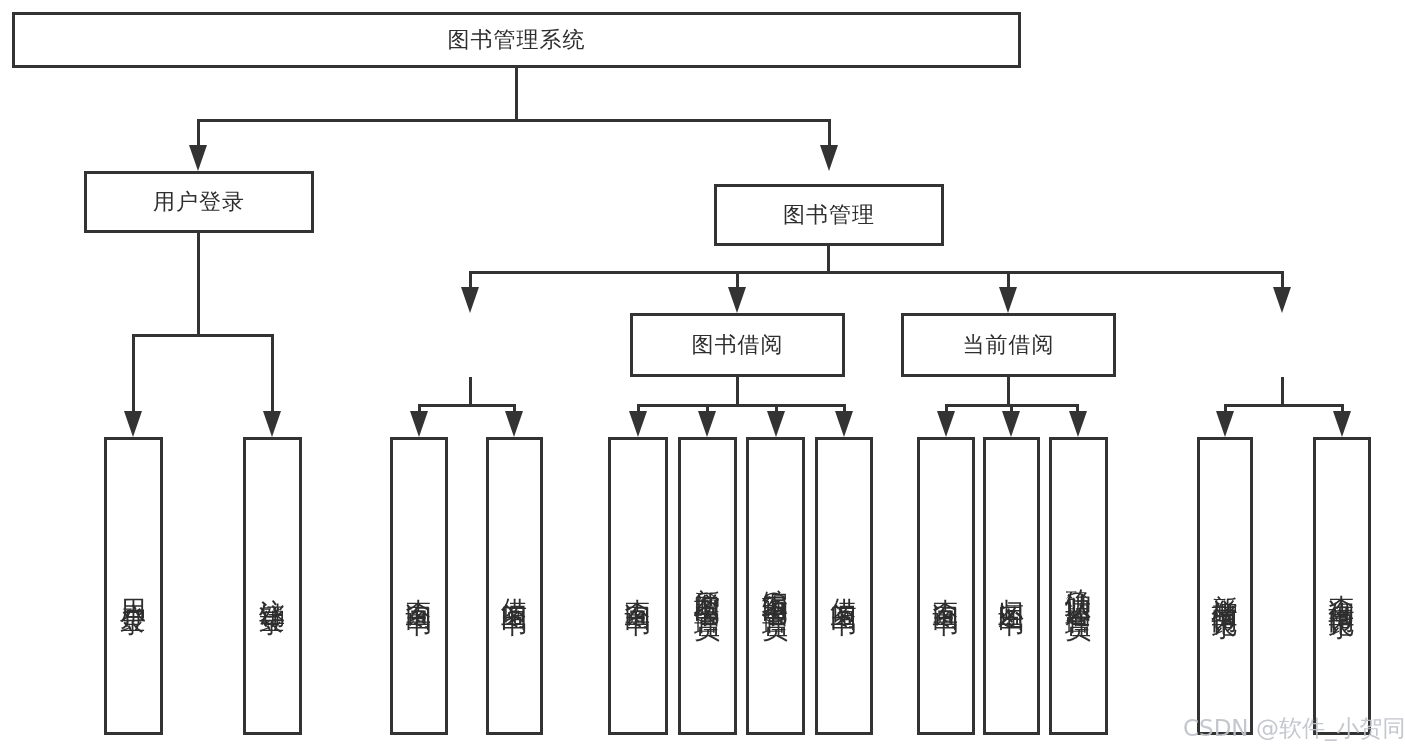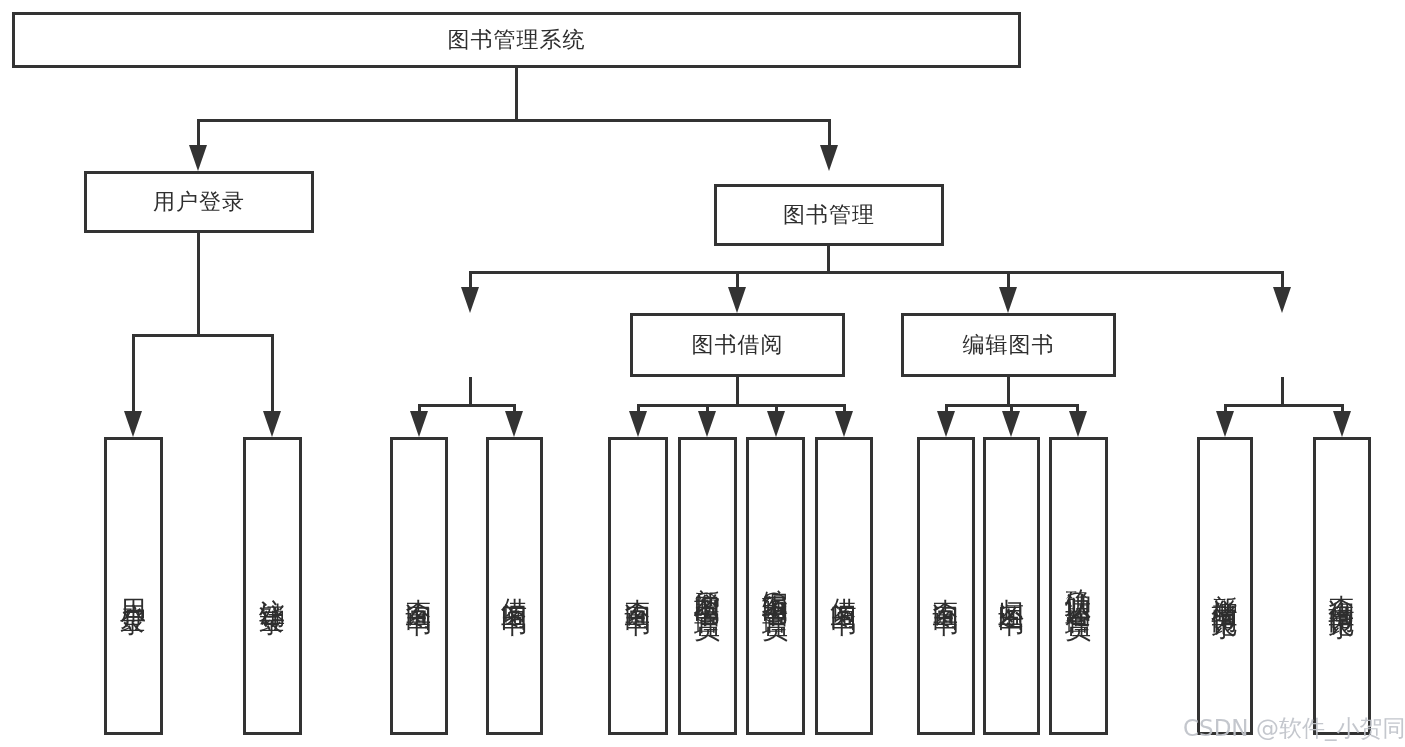--- a/index.html
+++ b/index.html
@@ -77,21 +77,21 @@
 <body>
 
 <div class="canvas">
 
   <div class="hbox" style="left:12px; top:12px; width:1009px; height:56px;">图书管理系统</div>
 
   <div class="hbox" style="left:84px; top:171px; width:230px; height:62px;">用户登录</div>
   <div class="hbox" style="left:714px; top:184px; width:230px; height:62px;">图书管理</div>
 
   <div class="hbox" style="left:630px; top:313px; width:215px; height:64px;">图书借阅</div>
-  <div class="hbox" style="left:901px; top:313px; width:215px; height:64px;">编辑图书</div>
+  <div class="hbox" style="left:901px; top:313px; width:215px; height:64px;">当前借阅</div>
 
   <div class="vbox" style="left:104px; width:59px;">用户登录</div>
   <div class="vbox" style="left:243px; width:59px;">注销登录</div>
 
   <div class="vbox" style="left:390px; width:58px;">查询图书</div>
   <div class="vbox" style="left:486px; width:57px;">借阅图书</div>
 
   <div class="vbox" style="left:608px; width:60px;">查询图书</div>
   <div class="vbox" style="left:678px; width:59px;">新增图书（管理员）</div>
   <div class="vbox" style="left:746px; width:59px;">编辑图书（管理员）</div>

